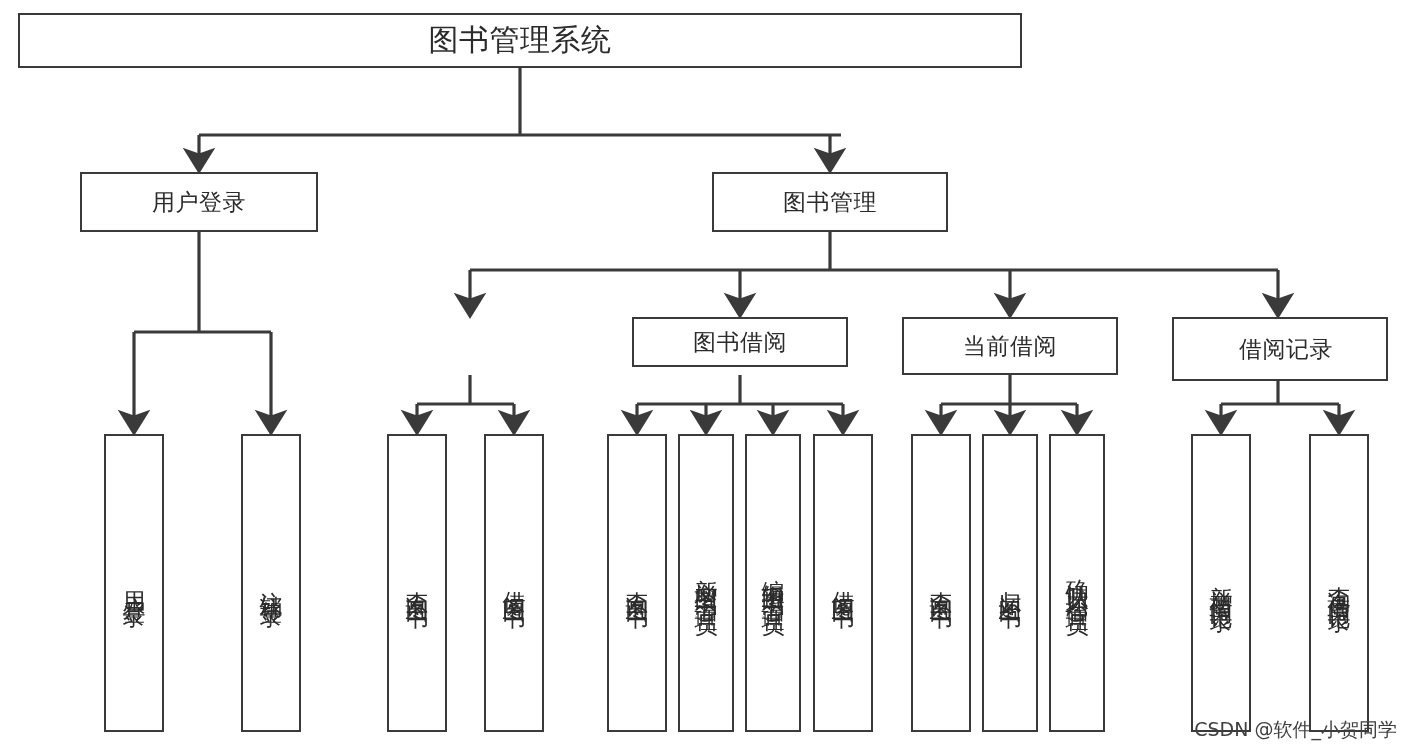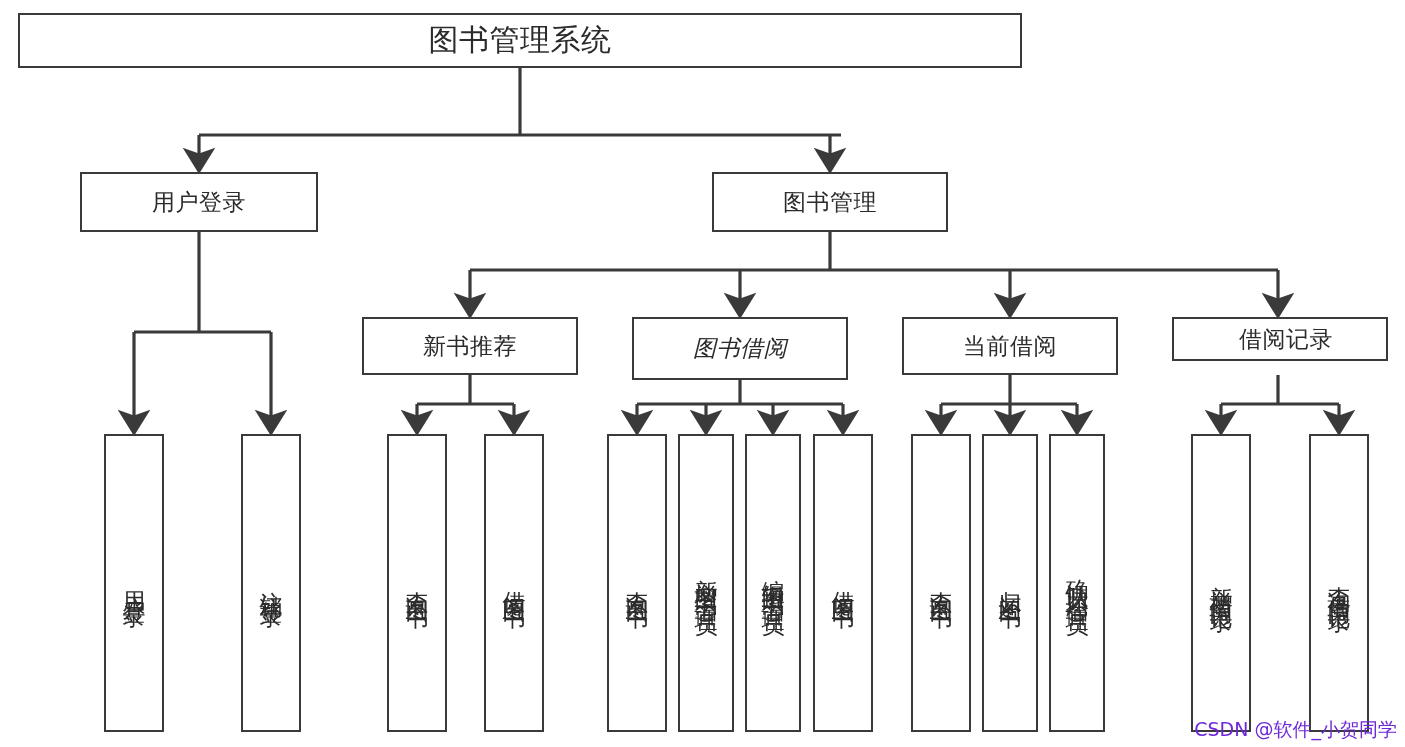--- a/index.html
+++ b/index.html
@@ -59,21 +59,21 @@
     letter-spacing: 5px;
     line-height: 1;
     text-align: center;
     max-height: 286px;
   }
   .watermark {
     position: absolute;
     right: 8px;
     bottom: 4px;
     font-size: 19px;
-    color: #6d28d9;
+    color: #404040;
     font-family: "DejaVu Sans", "Liberation Sans", sans-serif;
     white-space: nowrap;
     pointer-events: none;
   }
 </style>
 </head>
 <body>
 
 <div id="diagram-root">
 
@@ -133,30 +133,27 @@
     <span class="node-label">图书管理系统</span>
   </div>
 
   <div class="node-box horizontal" style="left:80px; top:172px; width:238px; height:60px;">
     <span class="node-label">用户登录</span>
   </div>
   <div class="node-box horizontal" style="left:712px; top:172px; width:236px; height:60px;justify-content:center;">
     <span class="node-label">图书管理</span>
   </div>
 
-  <div class="node-box horizontal" style="left:362px; top:317px; width:216px; height:58px;">
-    <span class="node-label">新书推荐</span>
-  </div>
-  <div class="node-box horizontal" style="left:632px; top:317px; width:216px; height:63px;font-style:italic;">
+  <div class="node-box horizontal" style="left:632px; top:317px; width:216px; height:50px;">
     <span class="node-label">图书借阅</span>
   </div>
   <div class="node-box horizontal" style="left:902px; top:317px; width:216px; height:58px;">
     <span class="node-label">当前借阅</span>
   </div>
-  <div class="node-box horizontal" style="left:1172px; top:317px; width:216px; height:44px;padding-left:12px;">
+  <div class="node-box horizontal" style="left:1172px; top:317px; width:216px; height:64px;padding-left:12px;">
     <span class="node-label">借阅记录</span>
   </div>
 
   <div class="node-box vertical" style="left:104px; top:434px; width:60px; height:298px;">
     <span class="node-label">用户登录</span>
   </div>
   <div class="node-box vertical" style="left:241px; top:434px; width:60px; height:298px;">
     <span class="node-label">注销登录</span>
   </div>
 

